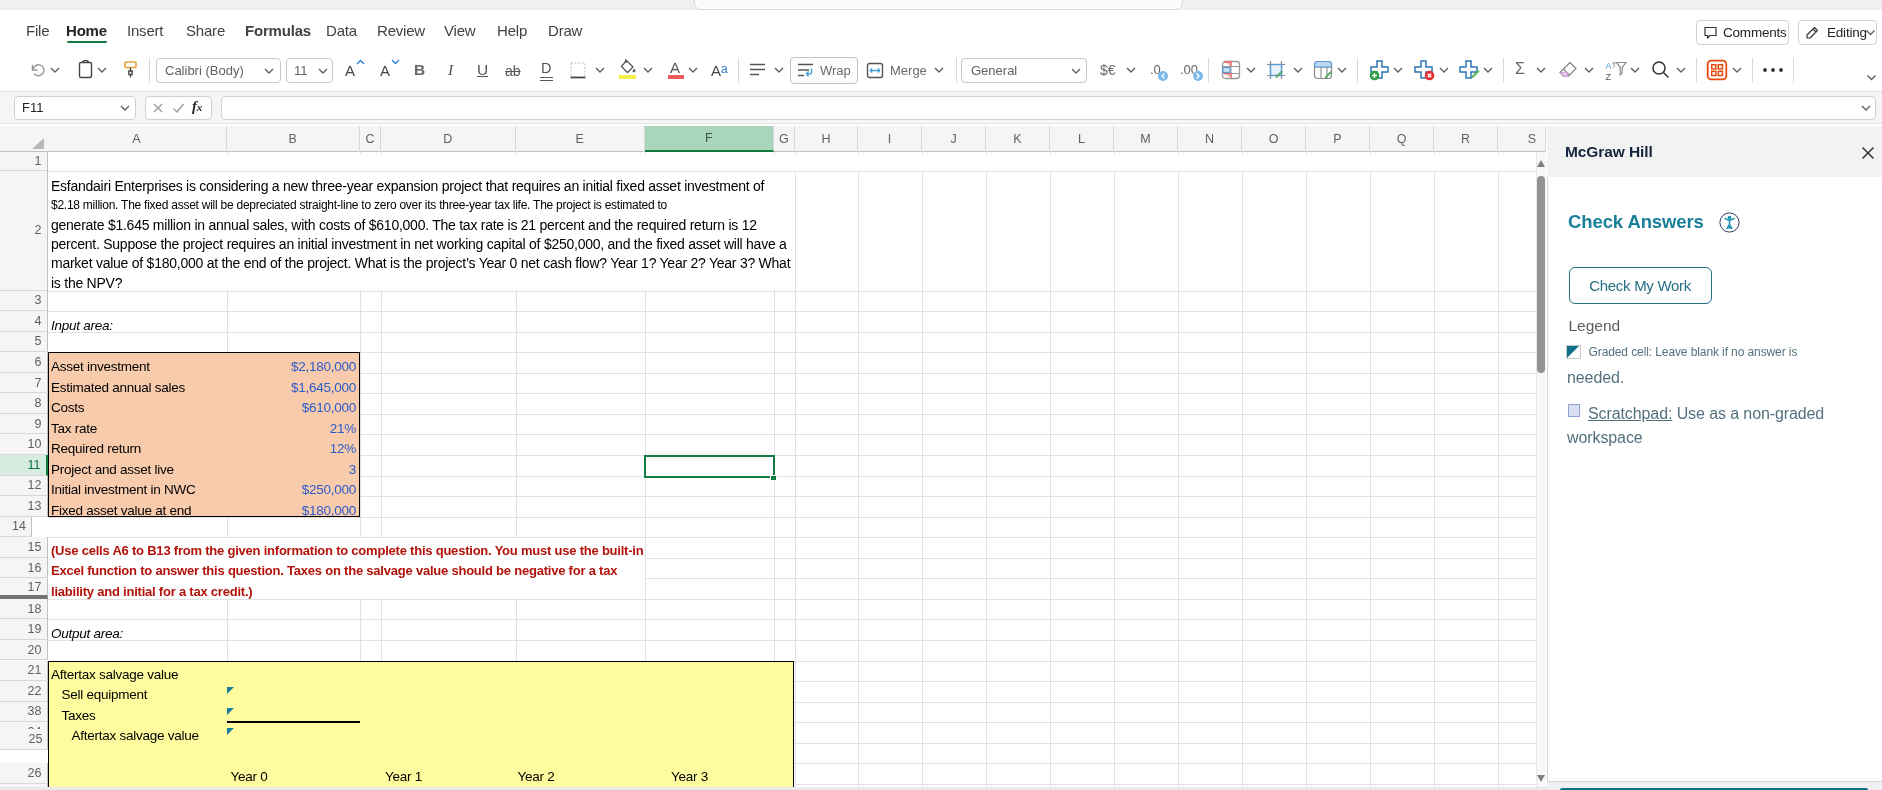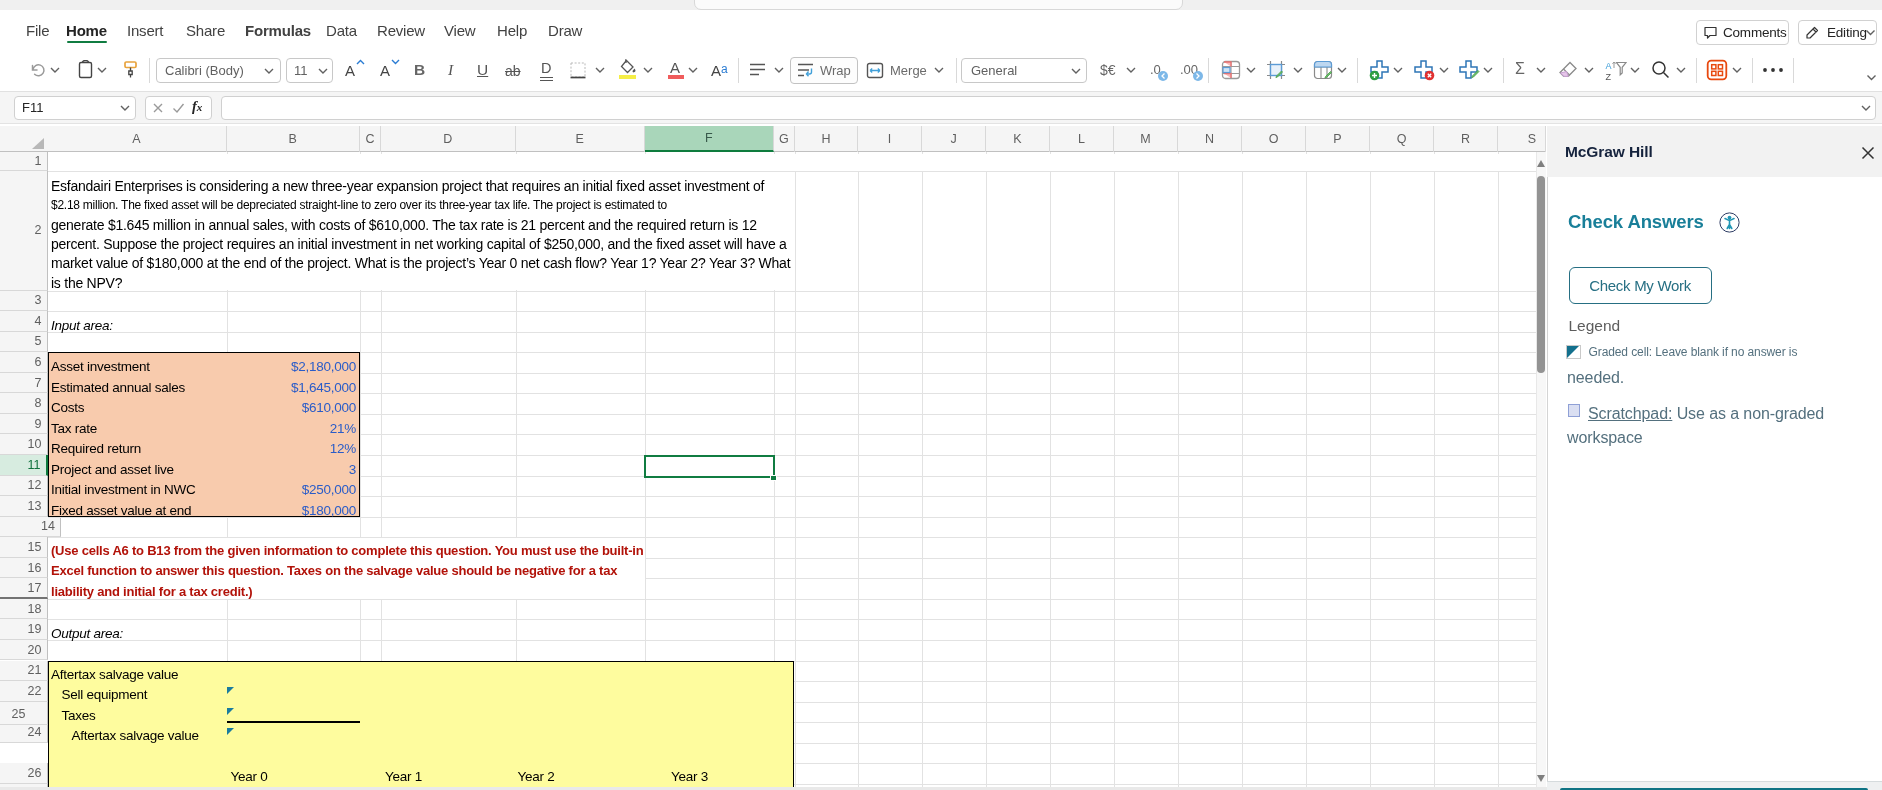--- a/index.html
+++ b/index.html
@@ -294,32 +294,32 @@
 <div class="a" style="left:0;top:311.15000000000003px;width:47.5px;height:20.55000000000001px;background:#f5f5f5;border-right:1.6px solid #c0c0c0;border-bottom:1px solid #d8d8d8;color:#5f5f5f;font-size:12.5px;display:flex;align-items:center;justify-content:flex-end;padding-right:5px">4</div>
 <div class="a" style="left:0;top:331.70000000000005px;width:47.5px;height:20.549999999999955px;background:#f5f5f5;border-right:1.6px solid #c0c0c0;border-bottom:1px solid #d8d8d8;color:#5f5f5f;font-size:12.5px;display:flex;align-items:center;justify-content:flex-end;padding-right:5px">5</div>
 <div class="a" style="left:0;top:352.25px;width:47.5px;height:20.55000000000001px;background:#f5f5f5;border-right:1.6px solid #c0c0c0;border-bottom:1px solid #d8d8d8;color:#5f5f5f;font-size:12.5px;display:flex;align-items:center;justify-content:flex-end;padding-right:5px">6</div>
 <div class="a" style="left:0;top:372.8px;width:47.5px;height:20.55000000000001px;background:#f5f5f5;border-right:1.6px solid #c0c0c0;border-bottom:1px solid #d8d8d8;color:#5f5f5f;font-size:12.5px;display:flex;align-items:center;justify-content:flex-end;padding-right:5px">7</div>
 <div class="a" style="left:0;top:393.35px;width:47.5px;height:20.55000000000001px;background:#f5f5f5;border-right:1.6px solid #c0c0c0;border-bottom:1px solid #d8d8d8;color:#5f5f5f;font-size:12.5px;display:flex;align-items:center;justify-content:flex-end;padding-right:5px">8</div>
 <div class="a" style="left:0;top:413.90000000000003px;width:47.5px;height:20.55000000000001px;background:#f5f5f5;border-right:1.6px solid #c0c0c0;border-bottom:1px solid #d8d8d8;color:#5f5f5f;font-size:12.5px;display:flex;align-items:center;justify-content:flex-end;padding-right:5px">9</div>
 <div class="a" style="left:0;top:434.45000000000005px;width:47.5px;height:20.549999999999955px;background:#f5f5f5;border-right:1.6px solid #c0c0c0;border-bottom:1px solid #d8d8d8;color:#5f5f5f;font-size:12.5px;display:flex;align-items:center;justify-content:flex-end;padding-right:5px">10</div>
 <div class="a" style="left:0;top:455.0px;width:47.5px;height:20.550000000000068px;background:#d7ece0;border-right:2.4px solid #0e7c3e;border-bottom:1px solid #d8d8d8;color:#0e703c;font-size:12.5px;display:flex;align-items:center;justify-content:flex-end;padding-right:5px">11</div>
 <div class="a" style="left:0;top:475.55000000000007px;width:47.5px;height:20.549999999999955px;background:#f5f5f5;border-right:1.6px solid #c0c0c0;border-bottom:1px solid #d8d8d8;color:#5f5f5f;font-size:12.5px;display:flex;align-items:center;justify-content:flex-end;padding-right:5px">12</div>
 <div class="a" style="left:0;top:496.1px;width:47.5px;height:20.550000000000068px;background:#f5f5f5;border-right:1.6px solid #c0c0c0;border-bottom:1px solid #d8d8d8;color:#5f5f5f;font-size:12.5px;display:flex;align-items:center;justify-content:flex-end;padding-right:5px">13</div>
-<div class="a" style="left:0;top:516.6500000000001px;width:61px;height:20.549999999999955px;background:#f5f5f5;border-right:1.6px solid #c0c0c0;border-bottom:1px solid #d8d8d8;color:#5f5f5f;font-size:12.5px;display:flex;align-items:center;justify-content:flex-end;padding-right:5px">14</div>
+<div class="a" style="left:0;top:516.6500000000001px;width:32px;height:20.549999999999955px;background:#f5f5f5;border-right:1.6px solid #c0c0c0;border-bottom:1px solid #d8d8d8;color:#5f5f5f;font-size:12.5px;display:flex;align-items:center;justify-content:flex-end;padding-right:5px">14</div>
 <div class="a" style="left:0;top:537.2px;width:47.5px;height:20.549999999999955px;background:#f5f5f5;border-right:1.6px solid #c0c0c0;border-bottom:1px solid #d8d8d8;color:#5f5f5f;font-size:12.5px;display:flex;align-items:center;justify-content:flex-end;padding-right:5px">15</div>
 <div class="a" style="left:0;top:557.75px;width:47.5px;height:20.549999999999955px;background:#f5f5f5;border-right:1.6px solid #c0c0c0;border-bottom:1px solid #d8d8d8;color:#5f5f5f;font-size:12.5px;display:flex;align-items:center;justify-content:flex-end;padding-right:5px">16</div>
-<div class="a" style="left:0;top:578.3px;width:47.5px;height:20.550000000000068px;background:#f5f5f5;border-right:1.6px solid #c0c0c0;border-bottom:2px solid #737373;color:#5f5f5f;font-size:12.5px;display:flex;align-items:center;justify-content:flex-end;padding-right:5px">17</div>
+<div class="a" style="left:0;top:578.3px;width:47.5px;height:20.550000000000068px;background:#f5f5f5;border-right:1.6px solid #c0c0c0;border-bottom:4px solid #737373;color:#5f5f5f;font-size:12.5px;display:flex;align-items:center;justify-content:flex-end;padding-right:5px">17</div>
 <div class="a" style="left:0;top:598.85px;width:47.5px;height:20.550000000000068px;background:#f5f5f5;border-right:1.6px solid #c0c0c0;border-bottom:1px solid #d8d8d8;color:#5f5f5f;font-size:12.5px;display:flex;align-items:center;justify-content:flex-end;padding-right:5px">18</div>
 <div class="a" style="left:0;top:619.4000000000001px;width:47.5px;height:20.549999999999955px;background:#f5f5f5;border-right:1.6px solid #c0c0c0;border-bottom:1px solid #d8d8d8;color:#5f5f5f;font-size:12.5px;display:flex;align-items:center;justify-content:flex-end;padding-right:5px">19</div>
 <div class="a" style="left:0;top:639.95px;width:47.5px;height:20.549999999999955px;background:#f5f5f5;border-right:1.6px solid #c0c0c0;border-bottom:1px solid #d8d8d8;color:#5f5f5f;font-size:12.5px;display:flex;align-items:center;justify-content:flex-end;padding-right:5px">20</div>
 <div class="a" style="left:0;top:660.5px;width:47.5px;height:20.549999999999955px;background:#f5f5f5;border-right:1.6px solid #c0c0c0;border-bottom:1px solid #d8d8d8;color:#5f5f5f;font-size:12.5px;display:flex;align-items:center;justify-content:flex-end;padding-right:5px">21</div>
 <div class="a" style="left:0;top:681.05px;width:47.5px;height:20.550000000000068px;background:#f5f5f5;border-right:1.6px solid #c0c0c0;border-bottom:1px solid #d8d8d8;color:#5f5f5f;font-size:12.5px;display:flex;align-items:center;justify-content:flex-end;padding-right:5px">22</div>
 <div class="a" style="left:0;top:701.6px;width:47.5px;height:20.550000000000068px;background:#f5f5f5;border-right:1.6px solid #c0c0c0;border-bottom:1px solid #d8d8d8;color:#5f5f5f;font-size:12.5px;display:flex;align-items:center;justify-content:flex-end;padding-right:5px">38</div>
 <div class="a" style="left:0;top:722.1500000000001px;width:47.5px;height:20.549999999999955px;background:#f5f5f5;border-right:1.6px solid #c0c0c0;border-bottom:1px solid #d8d8d8;color:#5f5f5f;font-size:12.5px;display:flex;align-items:center;justify-content:flex-end;padding-right:5px">24</div>
-<div class="a" style="left:0;top:704px;width:47.5px;height:20.549999999999955px;background:#f5f5f5;border-right:1.6px solid #c0c0c0;border-bottom:1px solid #d8d8d8;color:#5f5f5f;font-size:12.5px;display:flex;align-items:center;justify-content:flex-end;padding-right:21px">25</div>
+<div class="a" style="left:0;top:729px;width:47.5px;height:20.549999999999955px;background:#f5f5f5;border-right:1.6px solid #c0c0c0;border-bottom:1px solid #d8d8d8;color:#5f5f5f;font-size:12.5px;display:flex;align-items:center;justify-content:flex-end;padding-right:4px">25</div>
 <div class="a" style="left:0;top:763.25px;width:47.5px;height:20.550000000000068px;background:#f5f5f5;border-right:1.6px solid #c0c0c0;border-bottom:1px solid #d8d8d8;color:#5f5f5f;font-size:12.5px;display:flex;align-items:center;justify-content:flex-end;padding-right:5px">26</div>
 <div class="a" style="left:0;top:783.8000000000001px;width:47.5px;height:2.7999999999999545px;background:#f5f5f5;border-right:1.6px solid #c0c0c0"></div>
 <div class="a" style="left:226.5px;top:152.3px;width:1px;height:634.3px;background:#e2e2e2"></div>
 <div class="a" style="left:360px;top:152.3px;width:1px;height:634.3px;background:#e2e2e2"></div>
 <div class="a" style="left:381px;top:152.3px;width:1px;height:634.3px;background:#e2e2e2"></div>
 <div class="a" style="left:515.5px;top:152.3px;width:1px;height:634.3px;background:#e2e2e2"></div>
 <div class="a" style="left:645px;top:152.3px;width:1px;height:634.3px;background:#e2e2e2"></div>
 <div class="a" style="left:773.5px;top:152.3px;width:1px;height:634.3px;background:#e2e2e2"></div>
 <div class="a" style="left:795px;top:152.3px;width:1px;height:634.3px;background:#e2e2e2"></div>
 <div class="a" style="left:858px;top:152.3px;width:1px;height:634.3px;background:#e2e2e2"></div>

